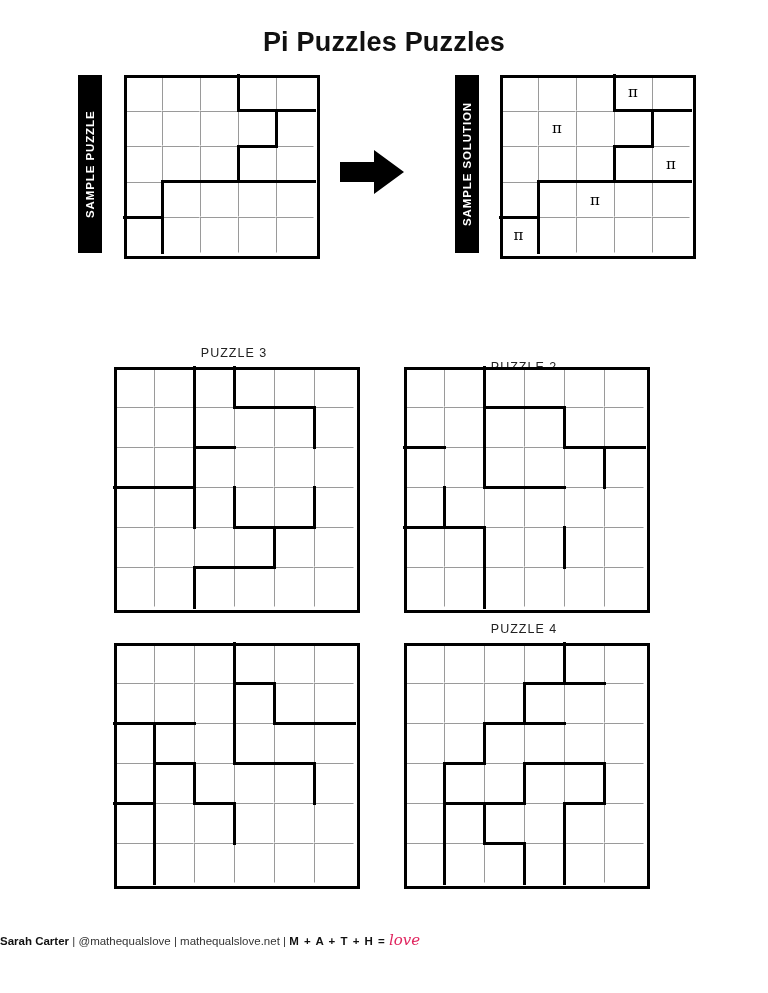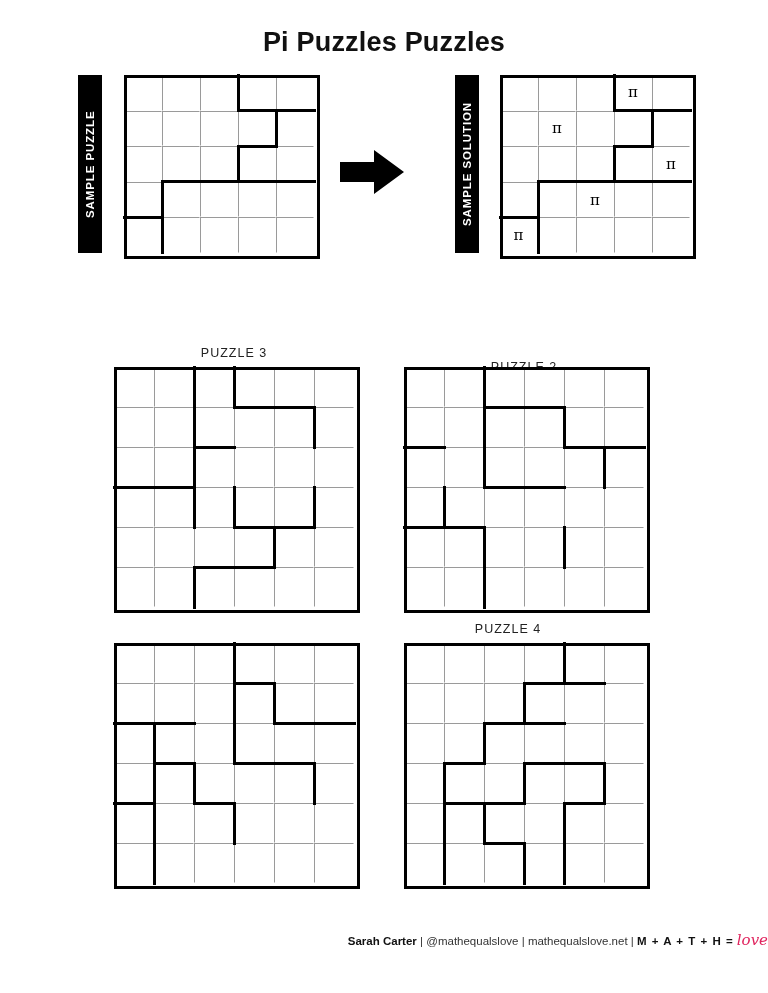--- a/index.html
+++ b/index.html
@@ -96,21 +96,21 @@
     color: #222;
     text-align: center;
   }
 
   
   .footer {
     position: absolute;
     left: 0;
     right: 0;
     bottom: 44px;
-    text-align: right;
+    text-align: left;
     font-size: 11.5px;
     color: #333;
   }
   .footer .name { font-weight: bold; color:#111; }
   .footer .math { font-weight: bold; letter-spacing: 1px; color:#111; }
   .footer .love {
     font-family: "DejaVu Serif", serif;
     font-style: italic;
     color: #e0245e;
     font-size: 15px;
@@ -327,21 +327,21 @@
       <div class="cell"></div>
       <div class="cell" style="border-left: none;"></div>
       <div class="cell"></div>
       <div class="cell"></div>
       <div class="cell"></div>
       <div class="cell"></div>
       <div class="cell"></div>
     </div>
   <div class="grid-outline" style="left:114px; top:643px; width:240px; height:240px;"></div>
 
-  <div class="caption" style="left:388px; top:622px; width:240px;">PUZZLE 4</div>
+  <div class="caption" style="left:404px; top:622px; width:240px;">PUZZLE 4</div>
   <div id="p4" class="grid" style="left:404px; top:643px; width:240px; height:240px; grid-template-columns:repeat(6,40px); grid-template-rows:repeat(6,40px);">
       <div class="cell" style="border-top: none; border-left: none;"></div>
       <div class="cell" style="border-top: none;"></div>
       <div class="cell" style="border-top: none;"></div>
       <div class="cell" style="border-top: none;"></div>
       <div class="cell" style="border-top: none;"></div>
       <div class="cell" style="border-top: none;"></div>
       <div class="cell" style="border-left: none;"></div>
       <div class="cell"></div>
       <div class="cell"></div>

